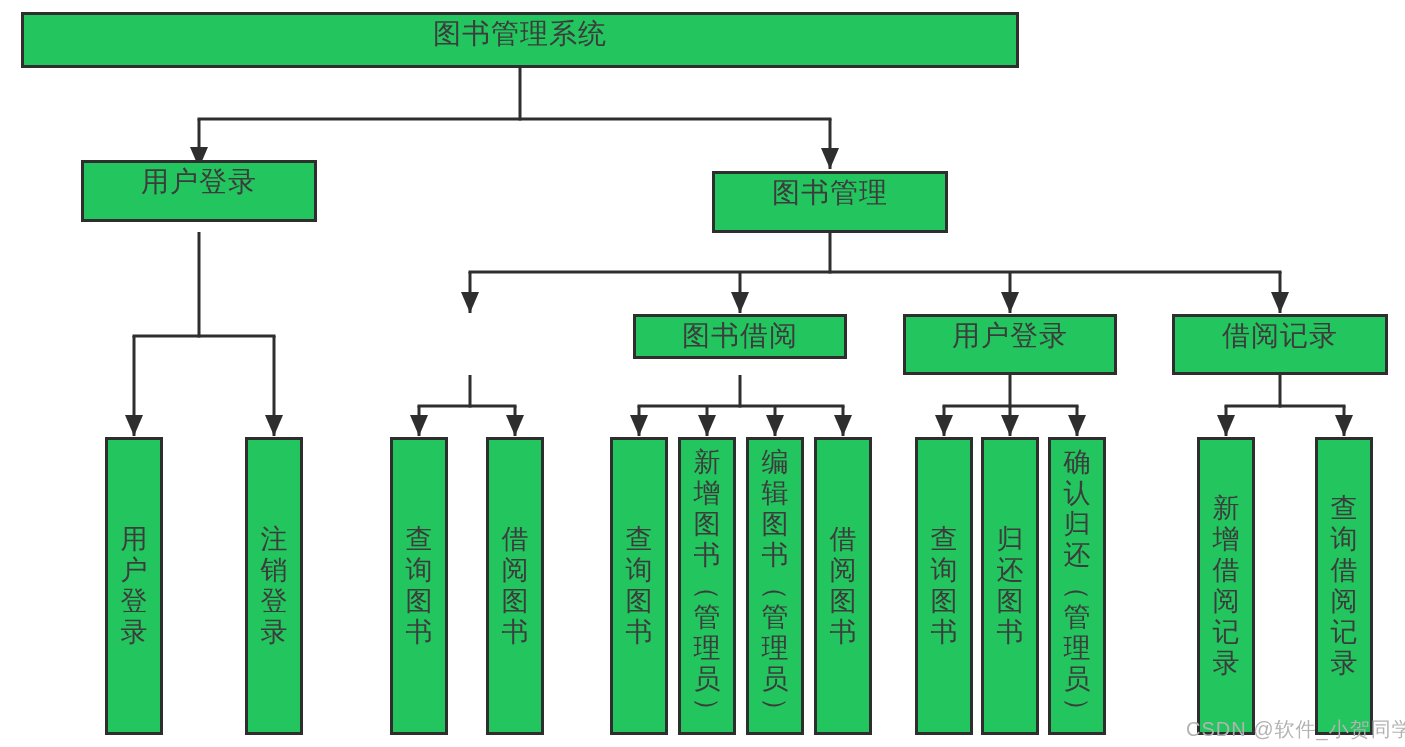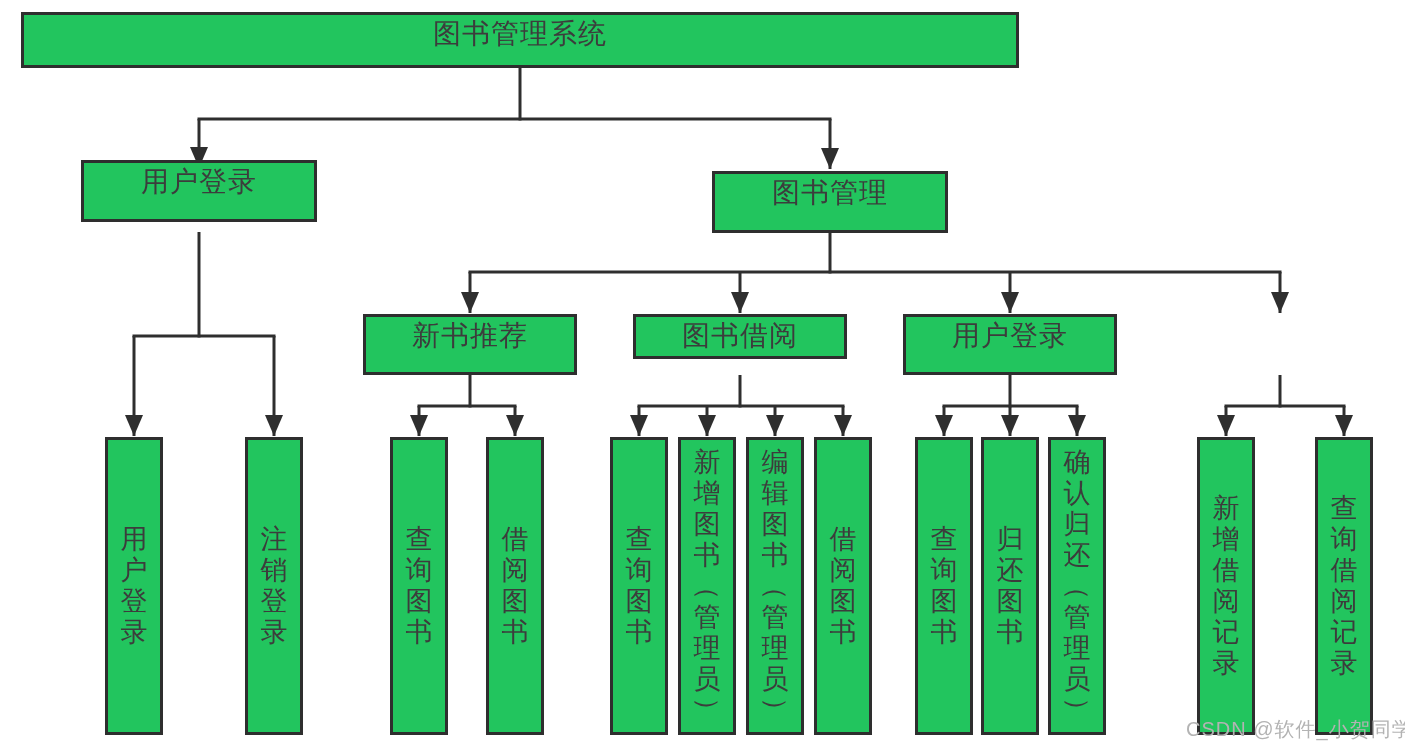--- a/index.html
+++ b/index.html
@@ -87,28 +87,28 @@
     <span>图书管理系统</span>
   </div>
 
   <div class="node h" style="left:81px;top:160px;width:236px;height:62px">
     <span>用户登录</span>
   </div>
   <div class="node h" style="left:712px;top:171px;width:236px;height:62px">
     <span>图书管理</span>
   </div>
 
-  <div class="node h" style="left:363px;top:314px;width:214px;height:61px">
-    <span>新书推荐</span>
-  </div>
   <div class="node h" style="left:633px;top:314px;width:214px;height:45px">
     <span>图书借阅</span>
   </div>
   <div class="node h" style="left:903px;top:314px;width:214px;height:61px">
     <span>用户登录</span>
+  </div>
+  <div class="node h" style="left:1172px;top:314px;width:216px;height:61px">
+    <span>借阅记录</span>
   </div>
 
   <div class="node v" style="left:105px;top:437px;width:58px;height:298px">
     <span class="vtext">
         <span class="vch">用</span>
         <span class="vch">户</span>
         <span class="vch">登</span>
         <span class="vch">录</span>
       </span>
   </div>

